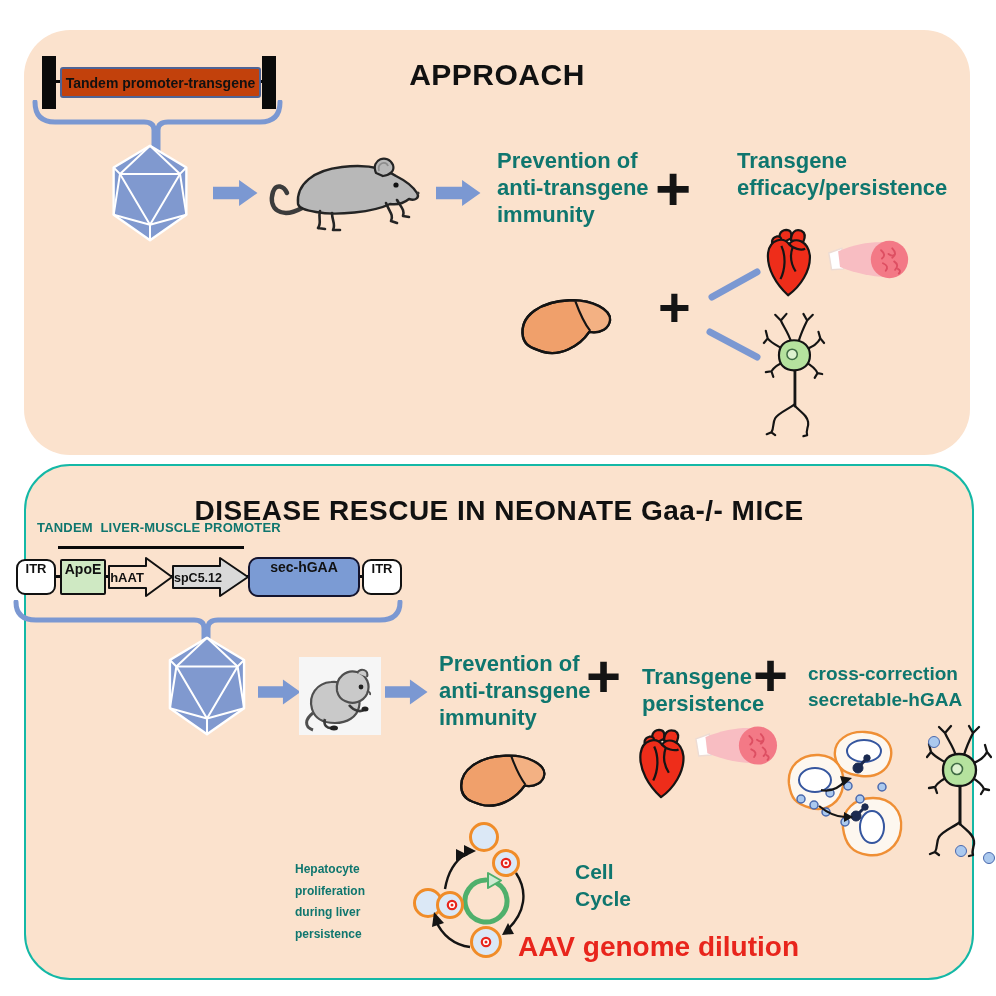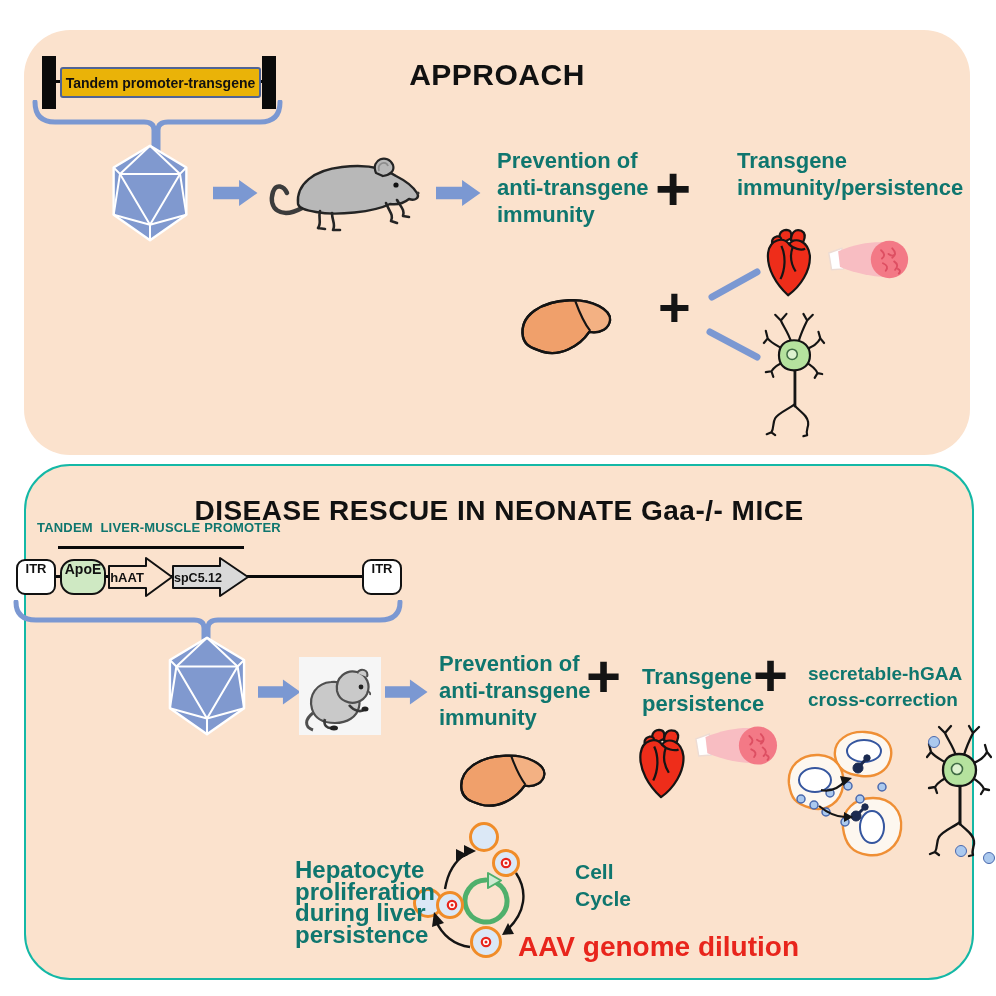--- a/index.html
+++ b/index.html
@@ -11,21 +11,21 @@
   .title-top{top:8px;font-size:30px;}
   .title-bottom{top:10px;font-size:28px;}
   .t{position:absolute;font-weight:bold;color:#0f766e;}
   .plus{position:absolute;font-weight:900;color:#141414;line-height:42px;}
   svg{position:absolute;display:block;}
   .bar{position:absolute;background:#0a0a0a;}
   
   .tp-line{left:24px;top:50px;width:224px;height:3px;}
   .itr-bar{width:14px;height:53px;top:26px;}
   .itr-bar-left{left:18px;} .itr-bar-right{left:238px;}
-  .tp-box{position:absolute;left:36px;top:37px;width:197px;height:27px;background:#eab308;border:2px solid #4f6496;border-radius:3px;
+  .tp-box{position:absolute;left:36px;top:37px;width:197px;height:27px;background:#c2410c;border:2px solid #4f6496;border-radius:3px;
           display:flex;align-items:center;justify-content:center;font-weight:bold;font-size:14px;color:#111;}
   .brace-top{left:6px;top:70px;}
   .capsid-top{left:79px;top:113px;}
   .arrow-t1{left:189px;top:147px;} .arrow-t2{left:412px;top:147px;}
   .mouse-adult{left:242px;top:116px;}
   .prevention-top{left:473px;top:117px;font-size:22px;line-height:27px;}
   .plus-t1{left:631px;top:138px;font-size:62px;}
   .efficacy-top{left:713px;top:117px;font-size:22px;line-height:27px;}
   .liver-top{left:494px;top:265px;}
   .plus-t2{left:634px;top:256px;font-size:56px;}
@@ -33,41 +33,41 @@
   .heart-top{left:737px;top:196px;}
   .muscle-top{left:802px;top:209px;}
   .neuron-top{left:738px;top:282px;}
   
   .promoter-label{left:11px;top:54px;font-size:13px;letter-spacing:.2px;white-space:pre;}
   .promoter-underline{left:32px;top:80px;width:186px;height:3px;}
   .cassette-line{left:-4px;top:109px;width:360px;height:3px;}
   .cbox{position:absolute;display:flex;align-items:flex-start;justify-content:center;font-weight:bold;color:#111;box-sizing:border-box;}
   .itr-box{width:40px;height:36px;top:93px;background:#ffffff;border:2px solid #111;border-radius:9px;font-size:13px;}
   .itr-box-1{left:-10px;} .itr-box-2{left:336px;}
-  .apoe-box{left:34px;width:46px;height:36px;top:93px;background:#cfe9c3;border:2px solid #111;border-radius:14px;font-size:14px;}
+  .apoe-box{left:34px;width:46px;height:36px;top:93px;background:#cfe9c3;border:2px solid #111;border-radius:2px;font-size:14px;}
   .haat-arrow{left:82px;top:91px;} .spc-arrow{left:146px;top:91px;}
   .sechgaa-box{left:222px;width:112px;height:40px;top:91px;background:#7b9bd4;border:2.5px solid #14142e;border-radius:10px;font-size:14px;}
   .brace-bottom{left:-14px;top:134px;}
   .capsid-b{left:133px;top:169px;}
   .arrow-b1{left:232px;top:211px;} .arrow-b2{left:359px;top:211px;}
   .pup{left:273px;top:191px;}
   .prevention-b{left:413px;top:184px;font-size:22px;line-height:27px;}
   .plus-b1{left:560px;top:190px;font-size:60px;}
   .persistence-b{left:616px;top:197px;font-size:22px;line-height:27px;}
   .plus-b2{left:727px;top:189px;font-size:60px;}
   .secretable-b{left:782px;top:195px;font-size:19px;line-height:26px;}
   .liver-b{left:431px;top:284px;}
   .heart-b{left:607px;top:260px;}
   .muscle-b{left:668px;top:258px;}
   .cells{left:759px;top:262px;}
   .neuron-b{left:900px;top:256px;}
   .enzyme-dot{position:absolute;width:10px;height:10px;border-radius:50%;background:#abc9ee;border:1.5px solid #4a69ad;}
   .dot-1{left:902px;top:270px;} .dot-2{left:929px;top:379px;} .dot-3{left:957px;top:386px;}
   .cellcycle{left:374px;top:349px;}
-  .hepatocyte-t{left:269px;top:393px;font-size:24px;line-height:21.5px;}
+  .hepatocyte-t{left:269px;top:393px;font-size:12px;line-height:21.5px;}
   .cellcycle-t{left:517px;top:392px;font-size:21px;line-height:27px;margin-left:32px;}
   .aav-t{left:492px;top:465px;font-size:28px;color:#e8251c;}
   .svgtext{font-family:"Liberation Sans",sans-serif;font-weight:bold;fill:#111;}
 </style>
 </head>
 <body>
 
 <svg width="0" height="0" style="position:absolute">
   <defs>
     <g id="sym-capsid">
@@ -171,21 +171,21 @@
       </svg>
 
     <div class="t prevention-top">
       <div>Prevention of</div>
       <div>anti-transgene</div>
       <div>immunity</div>
     </div>
     <div class="plus plus-t1">+</div>
     <div class="t efficacy-top">
       <div>Transgene</div>
-      <div>immunity/persistence</div>
+      <div>efficacy/persistence</div>
     </div>
 
     <svg class="liver-top" width="97" height="64" viewBox="0 0 98 64">
         <use href="#sym-liver"></use>
       </svg>
     <div class="plus plus-t2">+</div>
     <svg class="branch-lines" width="60" height="100" viewBox="0 0 60 100">
       <g stroke="#7b98d2" stroke-width="7" stroke-linecap="round">
         <line x1="7" y1="32" x2="52" y2="7"></line>
         <line x1="5" y1="67" x2="52" y2="92"></line>
@@ -216,20 +216,23 @@
       <span>ApoE</span>
     </div>
     <svg class="haat-arrow" width="66" height="40" viewBox="0 0 66 40">
       <polygon points="1,9 38,9 38,1 64,20 38,39 38,31 1,31" fill="#fbe2cd" stroke="#111" stroke-width="2" stroke-linejoin="round"></polygon>
       <text class="svgtext" x="19" y="25" font-size="13" text-anchor="middle">hAAT</text>
     </svg>
     <svg class="spc-arrow" width="78" height="40" viewBox="0 0 78 40">
       <polygon points="1,9 48,9 48,1 76,20 48,39 48,31 1,31" fill="#d9d9d9" stroke="#111" stroke-width="2" stroke-linejoin="round"></polygon>
       <text class="svgtext" x="26" y="25" font-size="12.5" text-anchor="middle">spC5.12</text>
     </svg>
+    <div class="cbox sechgaa-box">
+      <span>sec-hGAA</span>
+    </div>
     <div class="cbox itr-box itr-box-2">
       <span>ITR</span>
     </div>
 
     <svg class="brace-bottom" width="392" height="46" viewBox="0 0 392 46">
       <path d="M4,2 Q4,20 24,20 L182,20 Q192,20 192,28 L192,44 M196,44 L196,28 Q196,20 206,20 L368,20 Q388,20 388,2" fill="none" stroke="#7b98d2" stroke-width="5" stroke-linecap="round"></path>
     </svg>
 
     <svg class="capsid-b" width="96" height="102" viewBox="0 0 100 110">
         <use href="#sym-capsid"></use>
@@ -261,22 +264,22 @@
       <div>anti-transgene</div>
       <div>immunity</div>
     </div>
     <div class="plus plus-b1">+</div>
     <div class="t persistence-b">
       <div>Transgene</div>
       <div>persistence</div>
     </div>
     <div class="plus plus-b2">+</div>
     <div class="t secretable-b">
+      <div>cross-correction</div>
       <div>secretable-hGAA</div>
-      <div>cross-correction</div>
     </div>
 
     <svg class="liver-b" width="92" height="62" viewBox="0 0 98 64">
         <use href="#sym-liver"></use>
       </svg>
     <svg class="heart-b" width="58" height="76" viewBox="0 0 58 78">
         <use href="#sym-heart"></use>
       </svg>
     <svg class="muscle-b" width="84" height="44" viewBox="0 0 88 45">
         <use href="#sym-muscle"></use>

